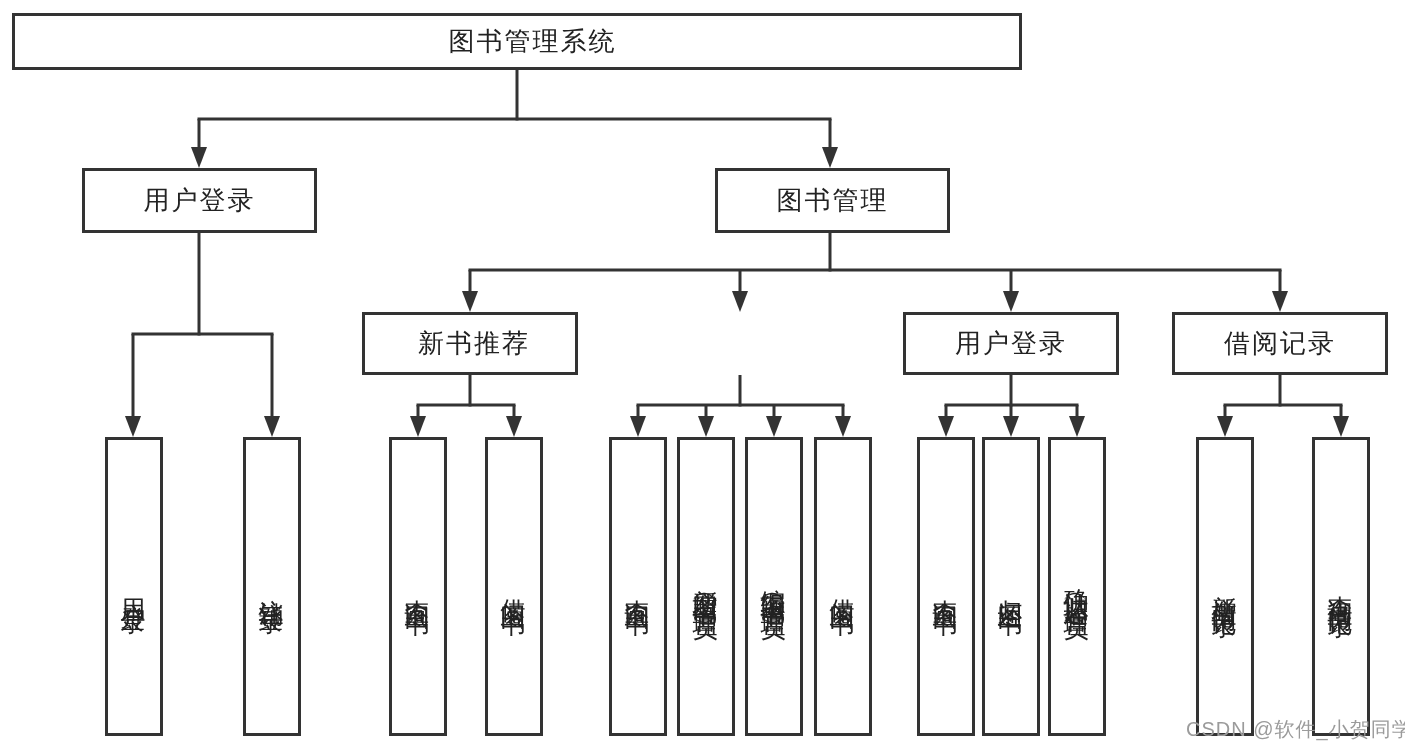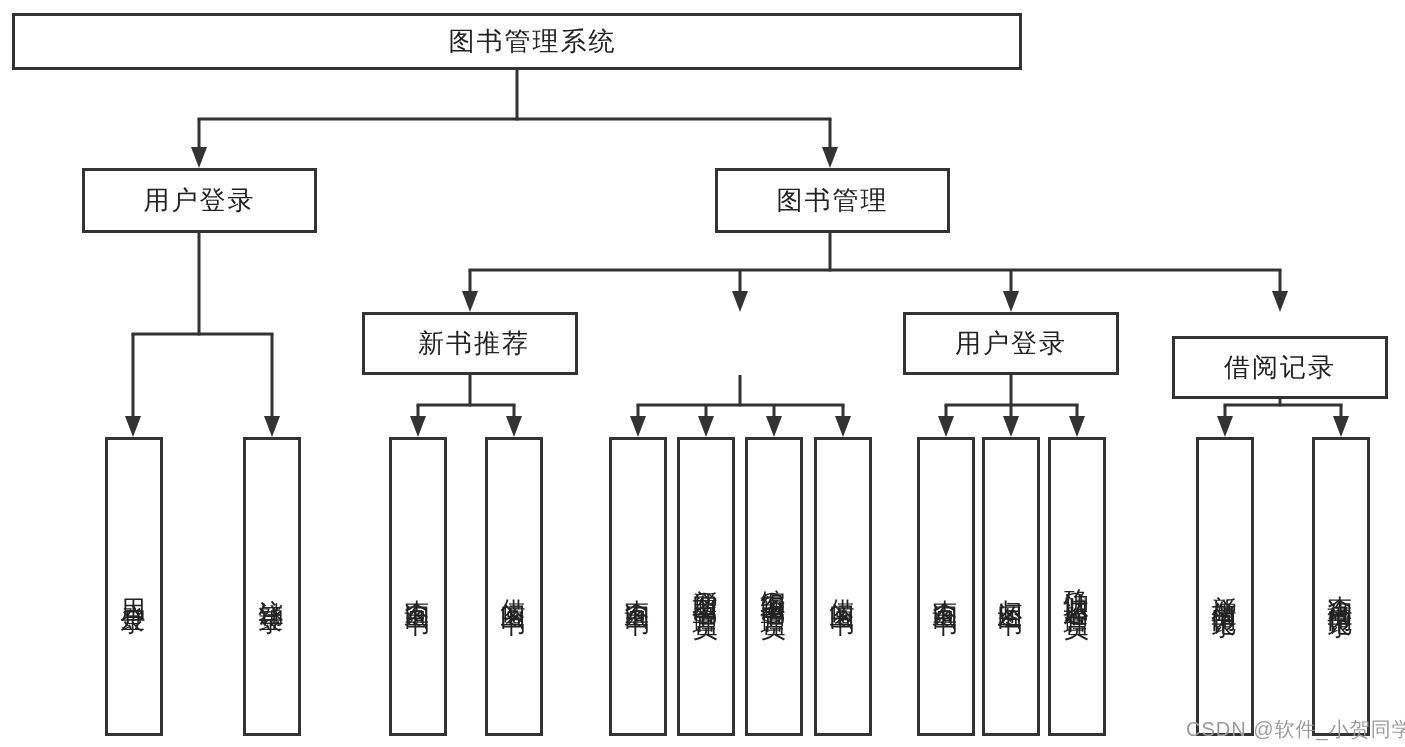--- a/index.html
+++ b/index.html
@@ -112,21 +112,21 @@
     </g>
   </svg>
 
   <div class="node hbox root" style="left:12px; top:13px; width:1010px; height:57px;padding-left:31px;">图书管理系统</div>
 
   <div class="node hbox lvl2" style="left:82px;">用户登录</div>
   <div class="node hbox lvl2" style="left:715px;">图书管理</div>
 
   <div class="node hbox lvl3" style="left:362px;padding-left:8px;">新书推荐</div>
   <div class="node hbox lvl3" style="left:903px;">用户登录</div>
-  <div class="node hbox lvl3" style="left:1172px;margin-top:24px;">借阅记录</div>
+  <div class="node hbox lvl3" style="left:1172px;">借阅记录</div>
 
   <div class="node vbox" style="left:105px;">用户登录</div>
   <div class="node vbox" style="left:243px;">注销登录</div>
 
   <div class="node vbox" style="left:389px;">查询图书</div>
   <div class="node vbox" style="left:485px;">借阅图书</div>
 
   <div class="node vbox" style="left:609px;">查询图书</div>
   <div class="node vbox" style="left:677px;">新增图书（管理员）</div>
   <div class="node vbox" style="left:745px;">编辑图书（管理员）</div>

